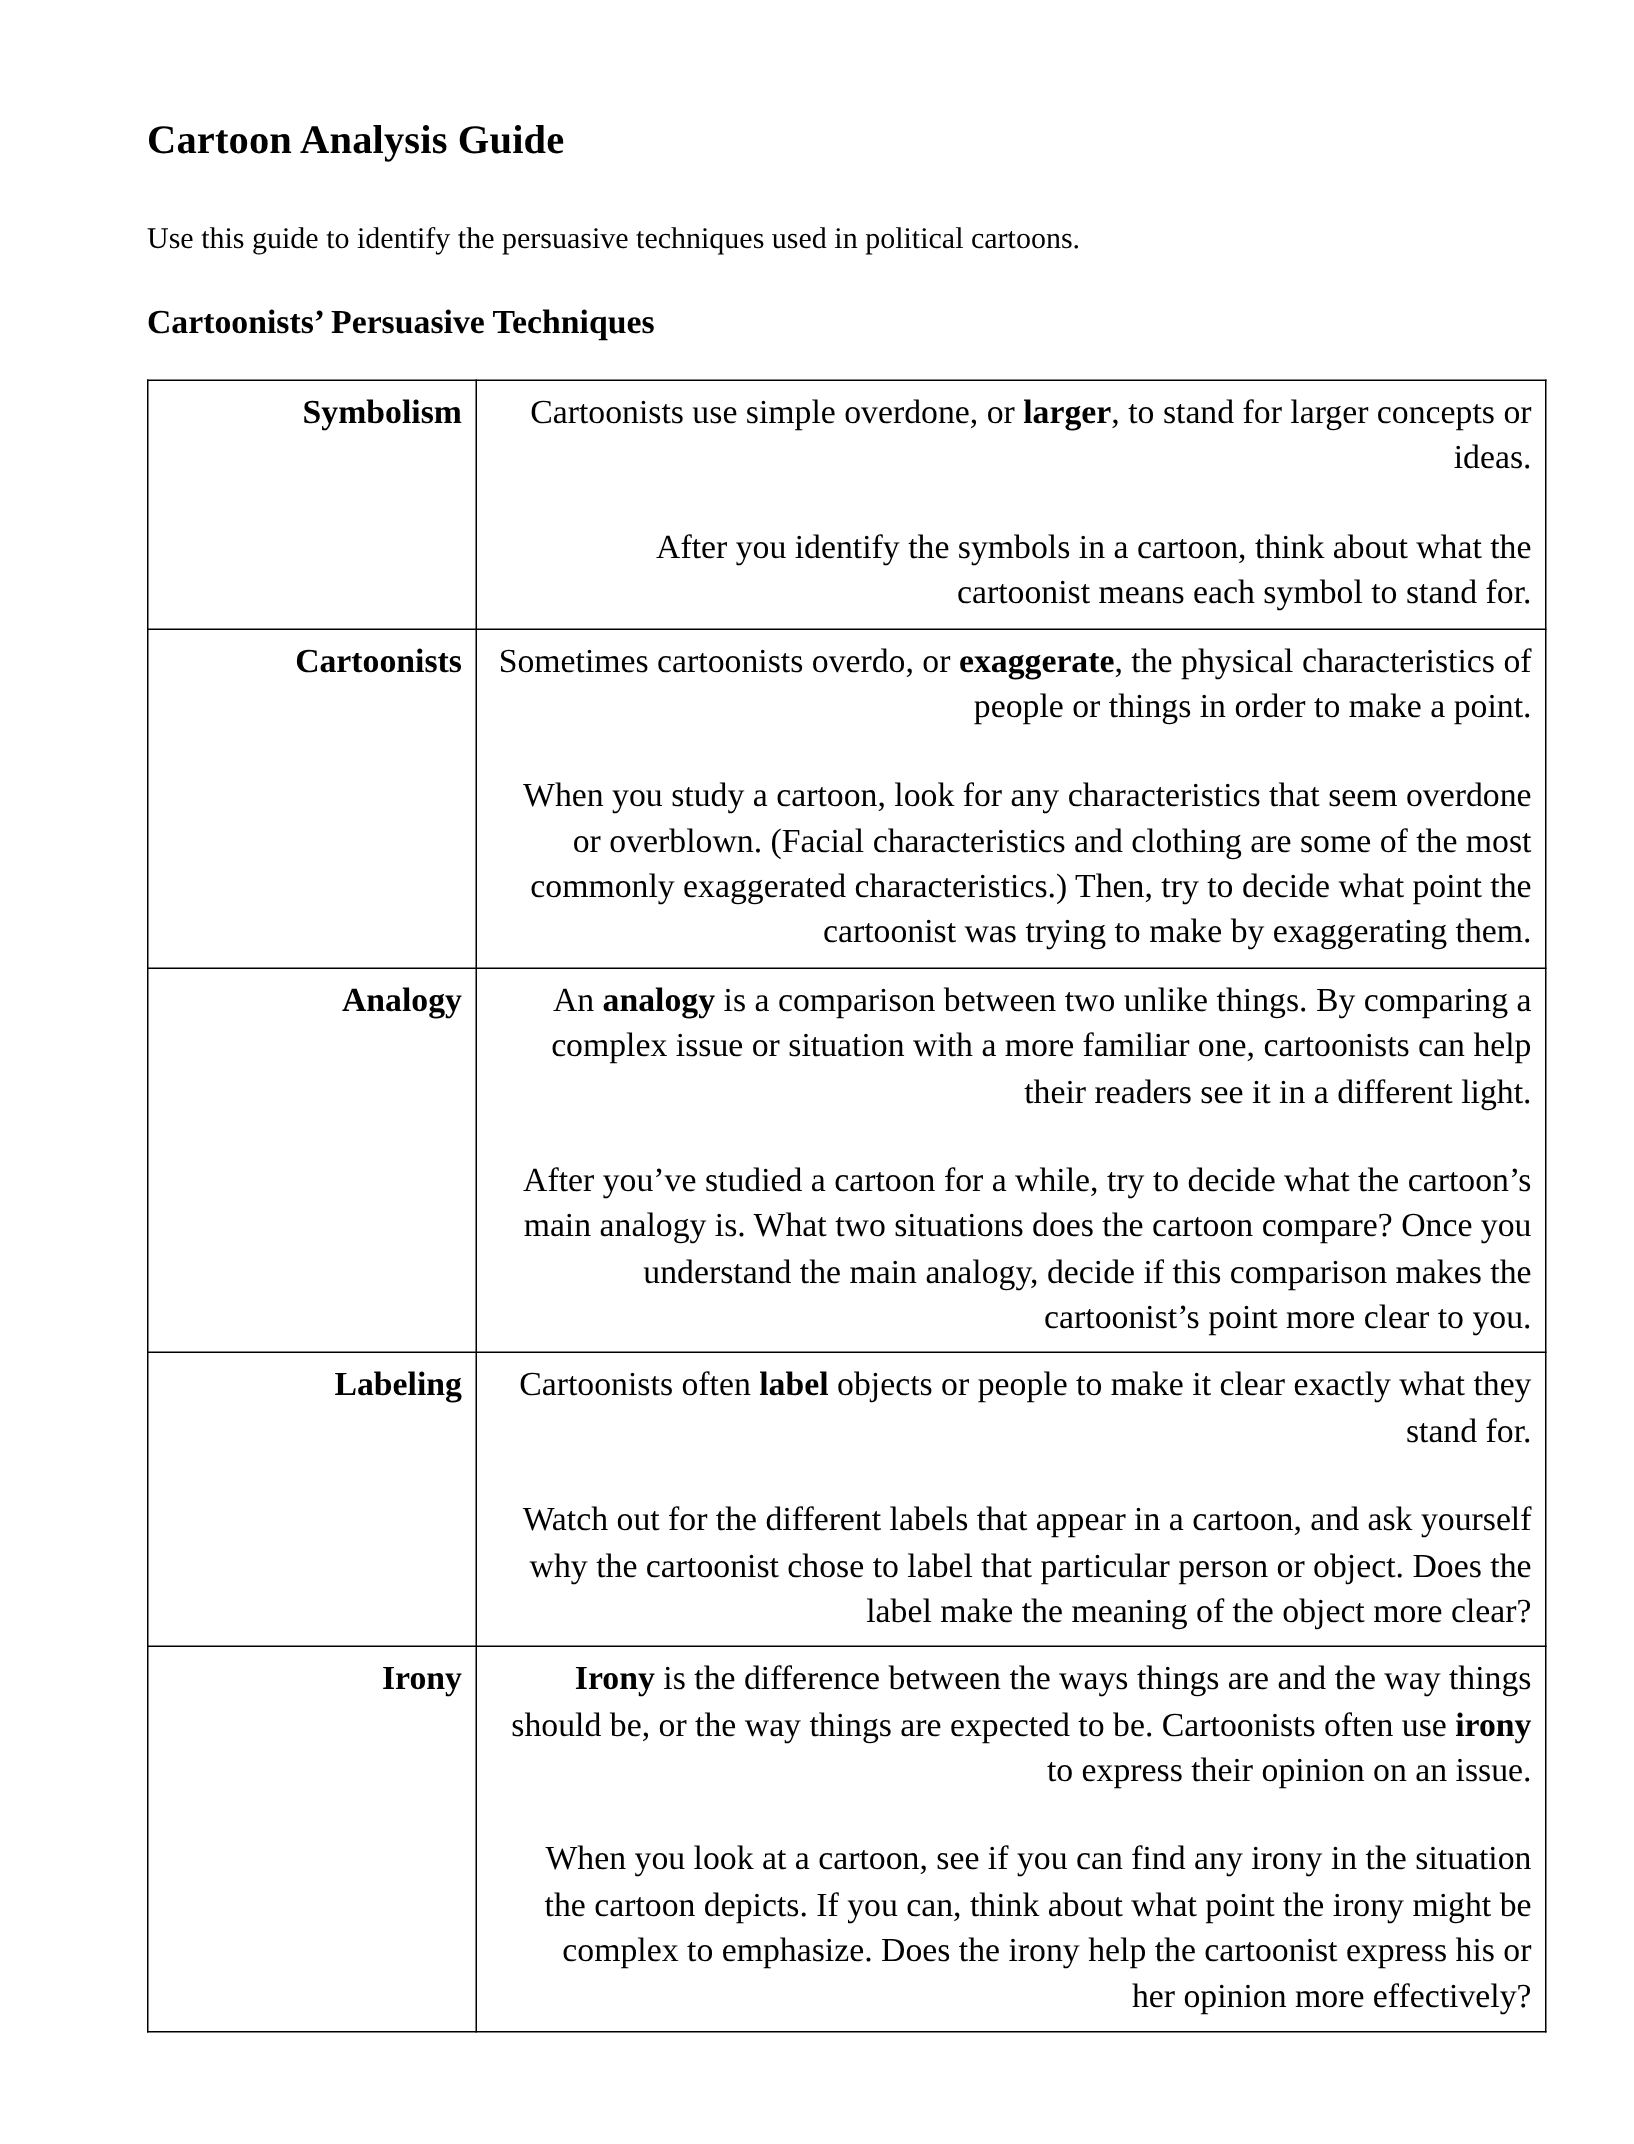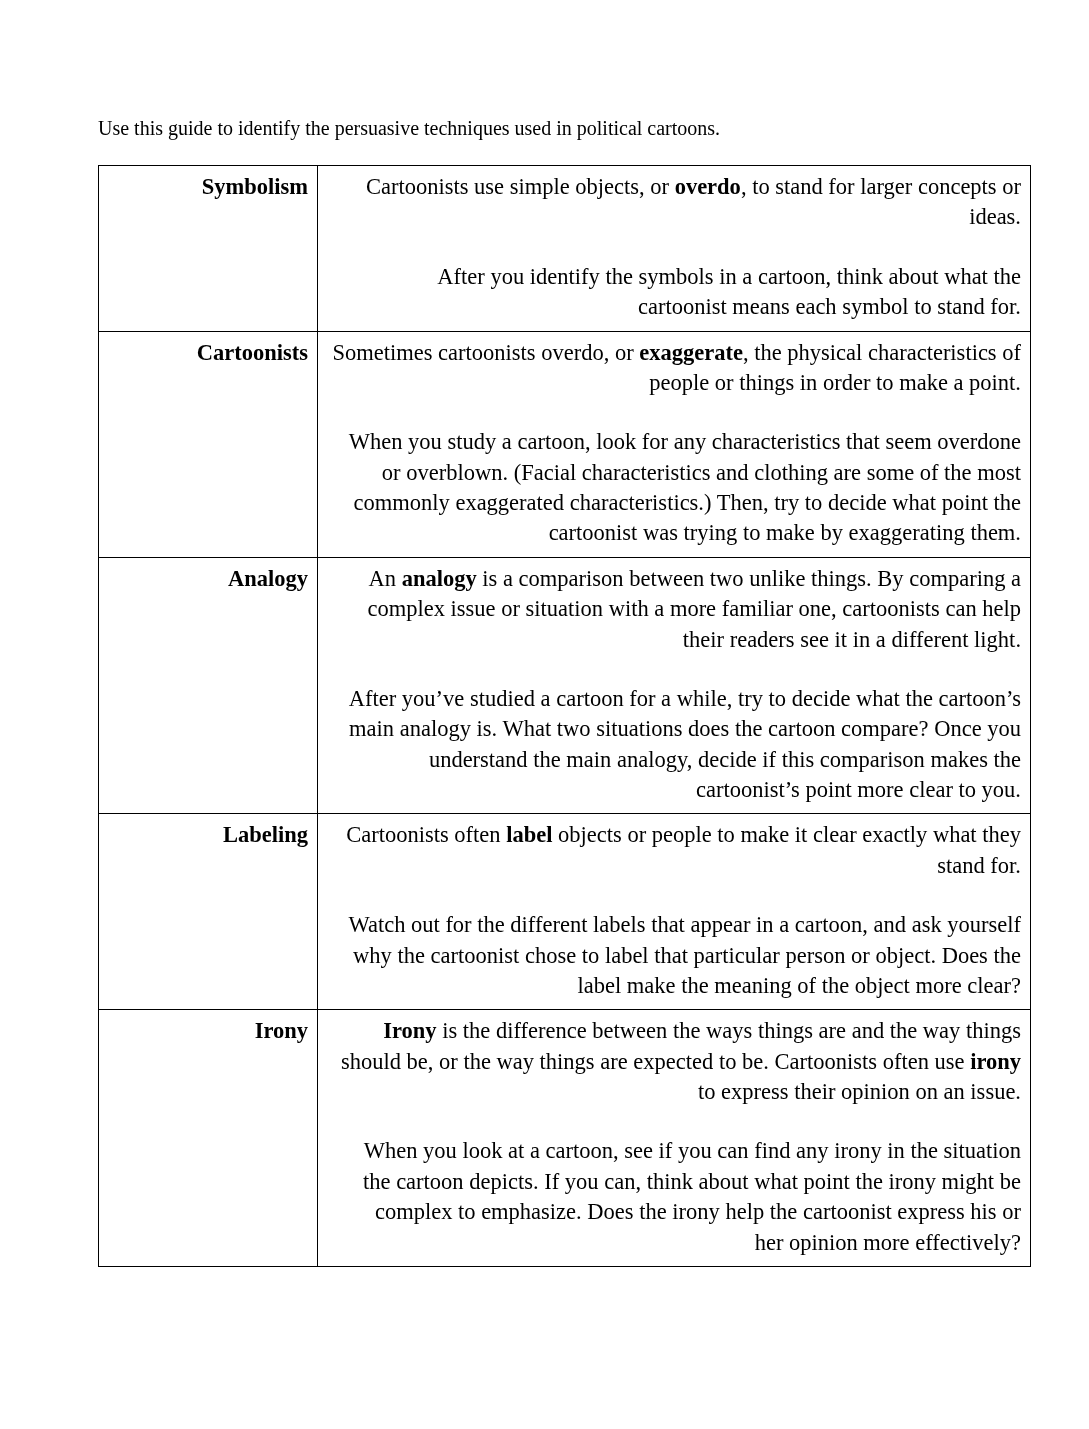--- a/index.html
+++ b/index.html
@@ -81,32 +81,34 @@
   b.kw {
     font-weight: bold;
   }
 </style>
 </head>
 <body>
 
 <div class="page">
   <div class="content">
 
+    <h1 class="doc-title">Cartoon Analysis Guide</h1>
 
     <p class="intro">Use this guide to identify the persuasive techniques used in political cartoons.</p>
 
+    <h2 class="section-head">Cartoonists’ Persuasive Techniques</h2>
 
     <table class="guide">
       <tbody>
           <tr>
             <td class="term">
               <span class="term-inner">Symbolism</span>
             </td>
             <td class="desc">
-              <p><span>Cartoonists use simple objects, or </span><b class="kw">overdo</b><span>, to stand for larger concepts or ideas.</span></p>
+              <p><span>Cartoonists use simple overdone, or </span><b class="kw">larger</b><span>, to stand for larger concepts or ideas.</span></p>
               <p><span>After you identify the symbols in a cartoon, think about what the cartoonist means each symbol to stand for.</span></p>
             </td>
           </tr>
           <tr>
             <td class="term">
               <span class="term-inner">Cartoonists</span>
             </td>
             <td class="desc">
               <p><span>Sometimes cartoonists overdo, or </span><b class="kw">exaggerate</b><span>, the physical characteristics of people or things in order to make a point.</span></p>
               <p><span>When you study a cartoon, look for any characteristics that seem overdone or overblown. (Facial characteristics and clothing are some of the most commonly exaggerated characteristics.) Then, try to decide what point the cartoonist was trying to make by exaggerating them.</span></p>

